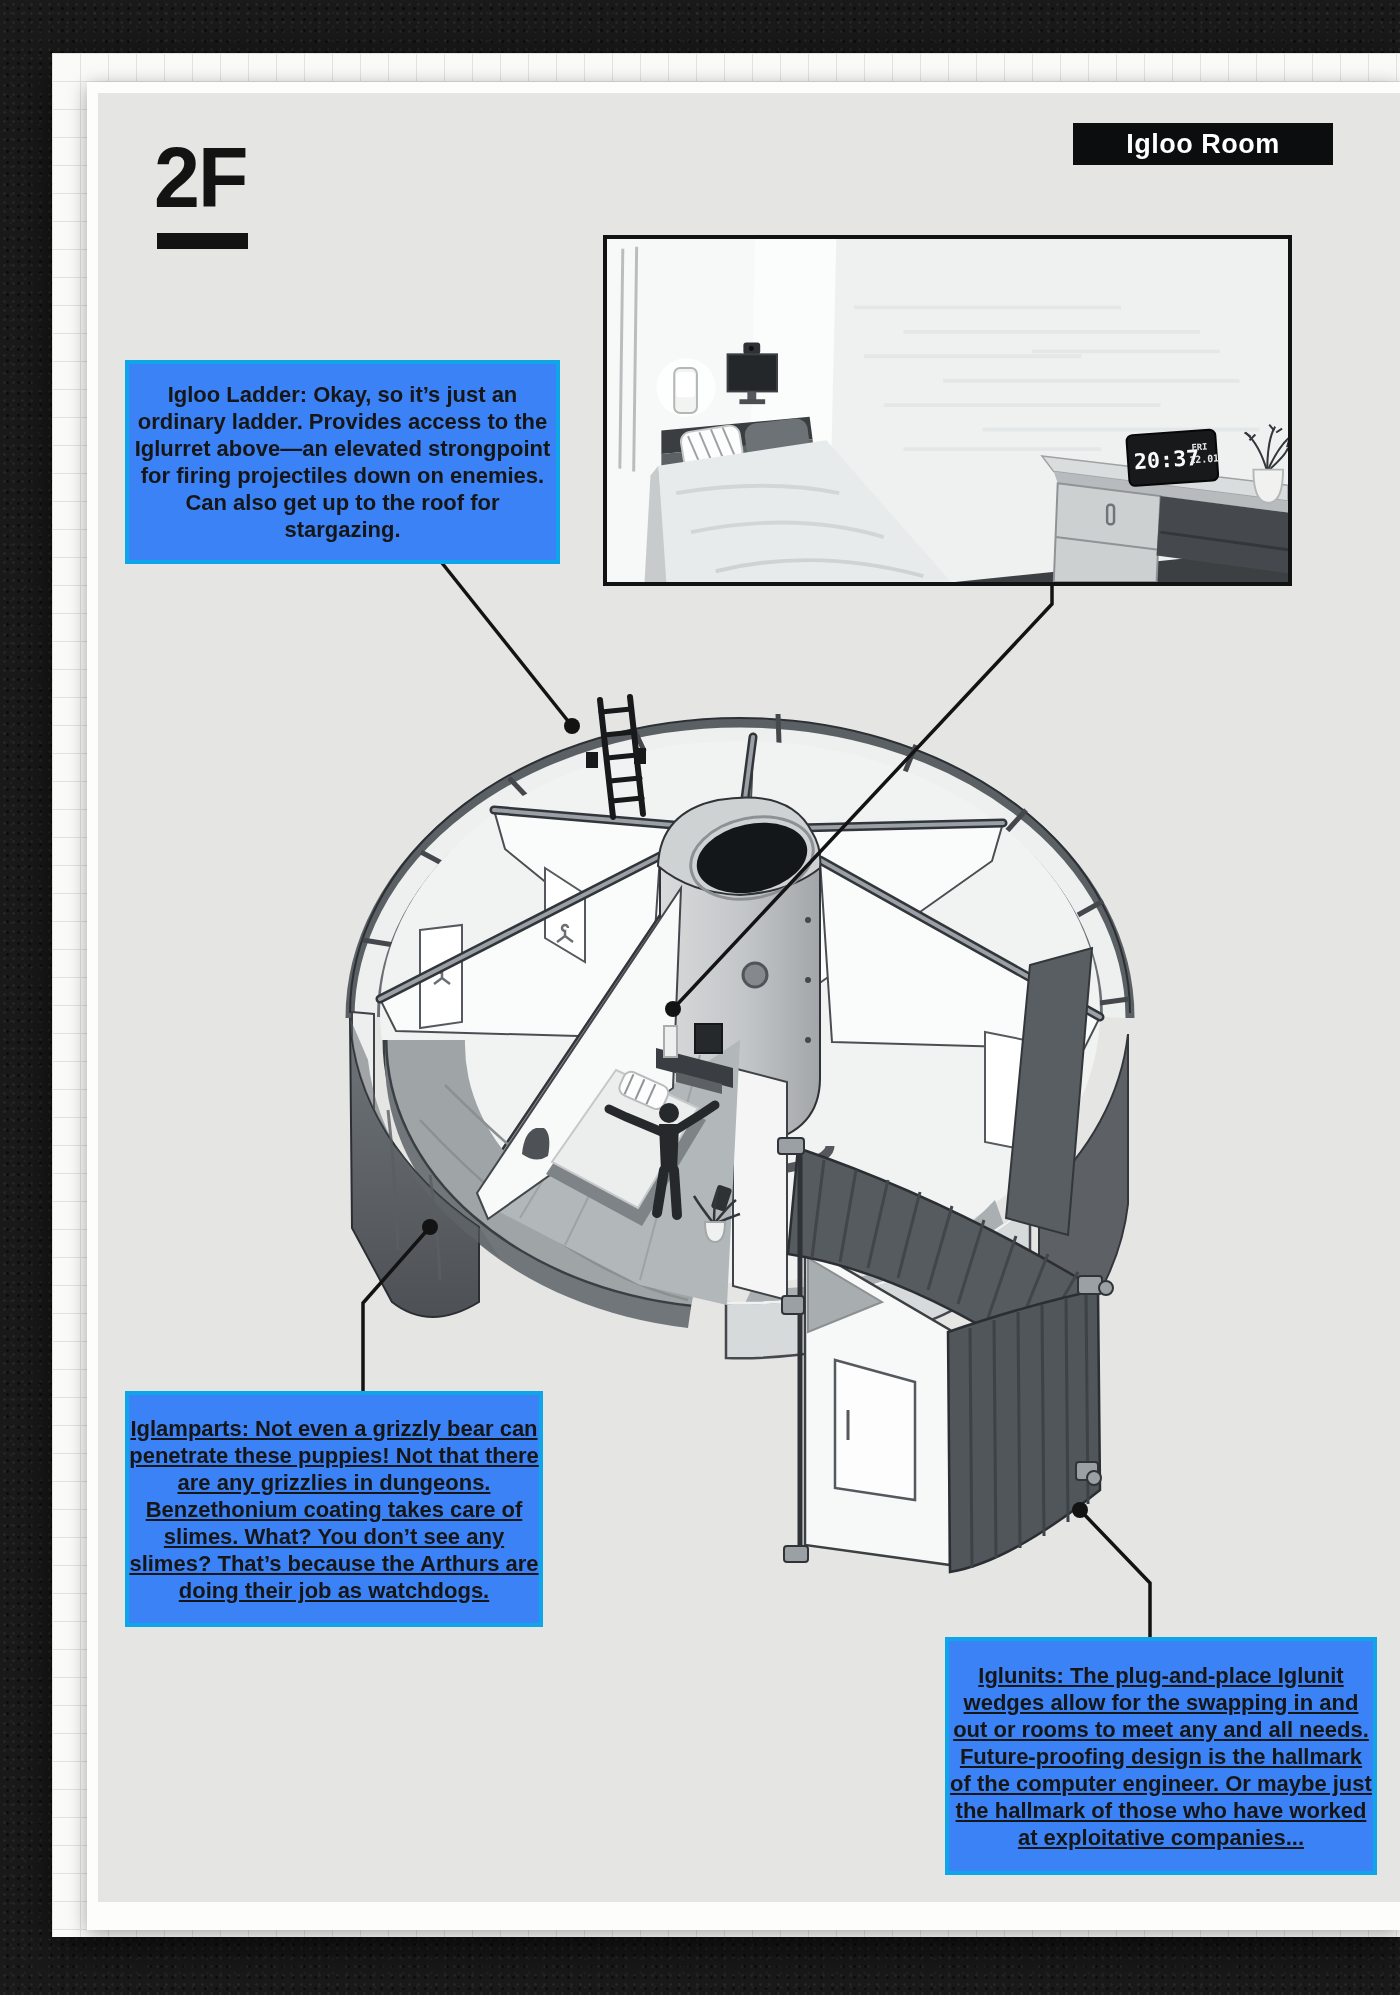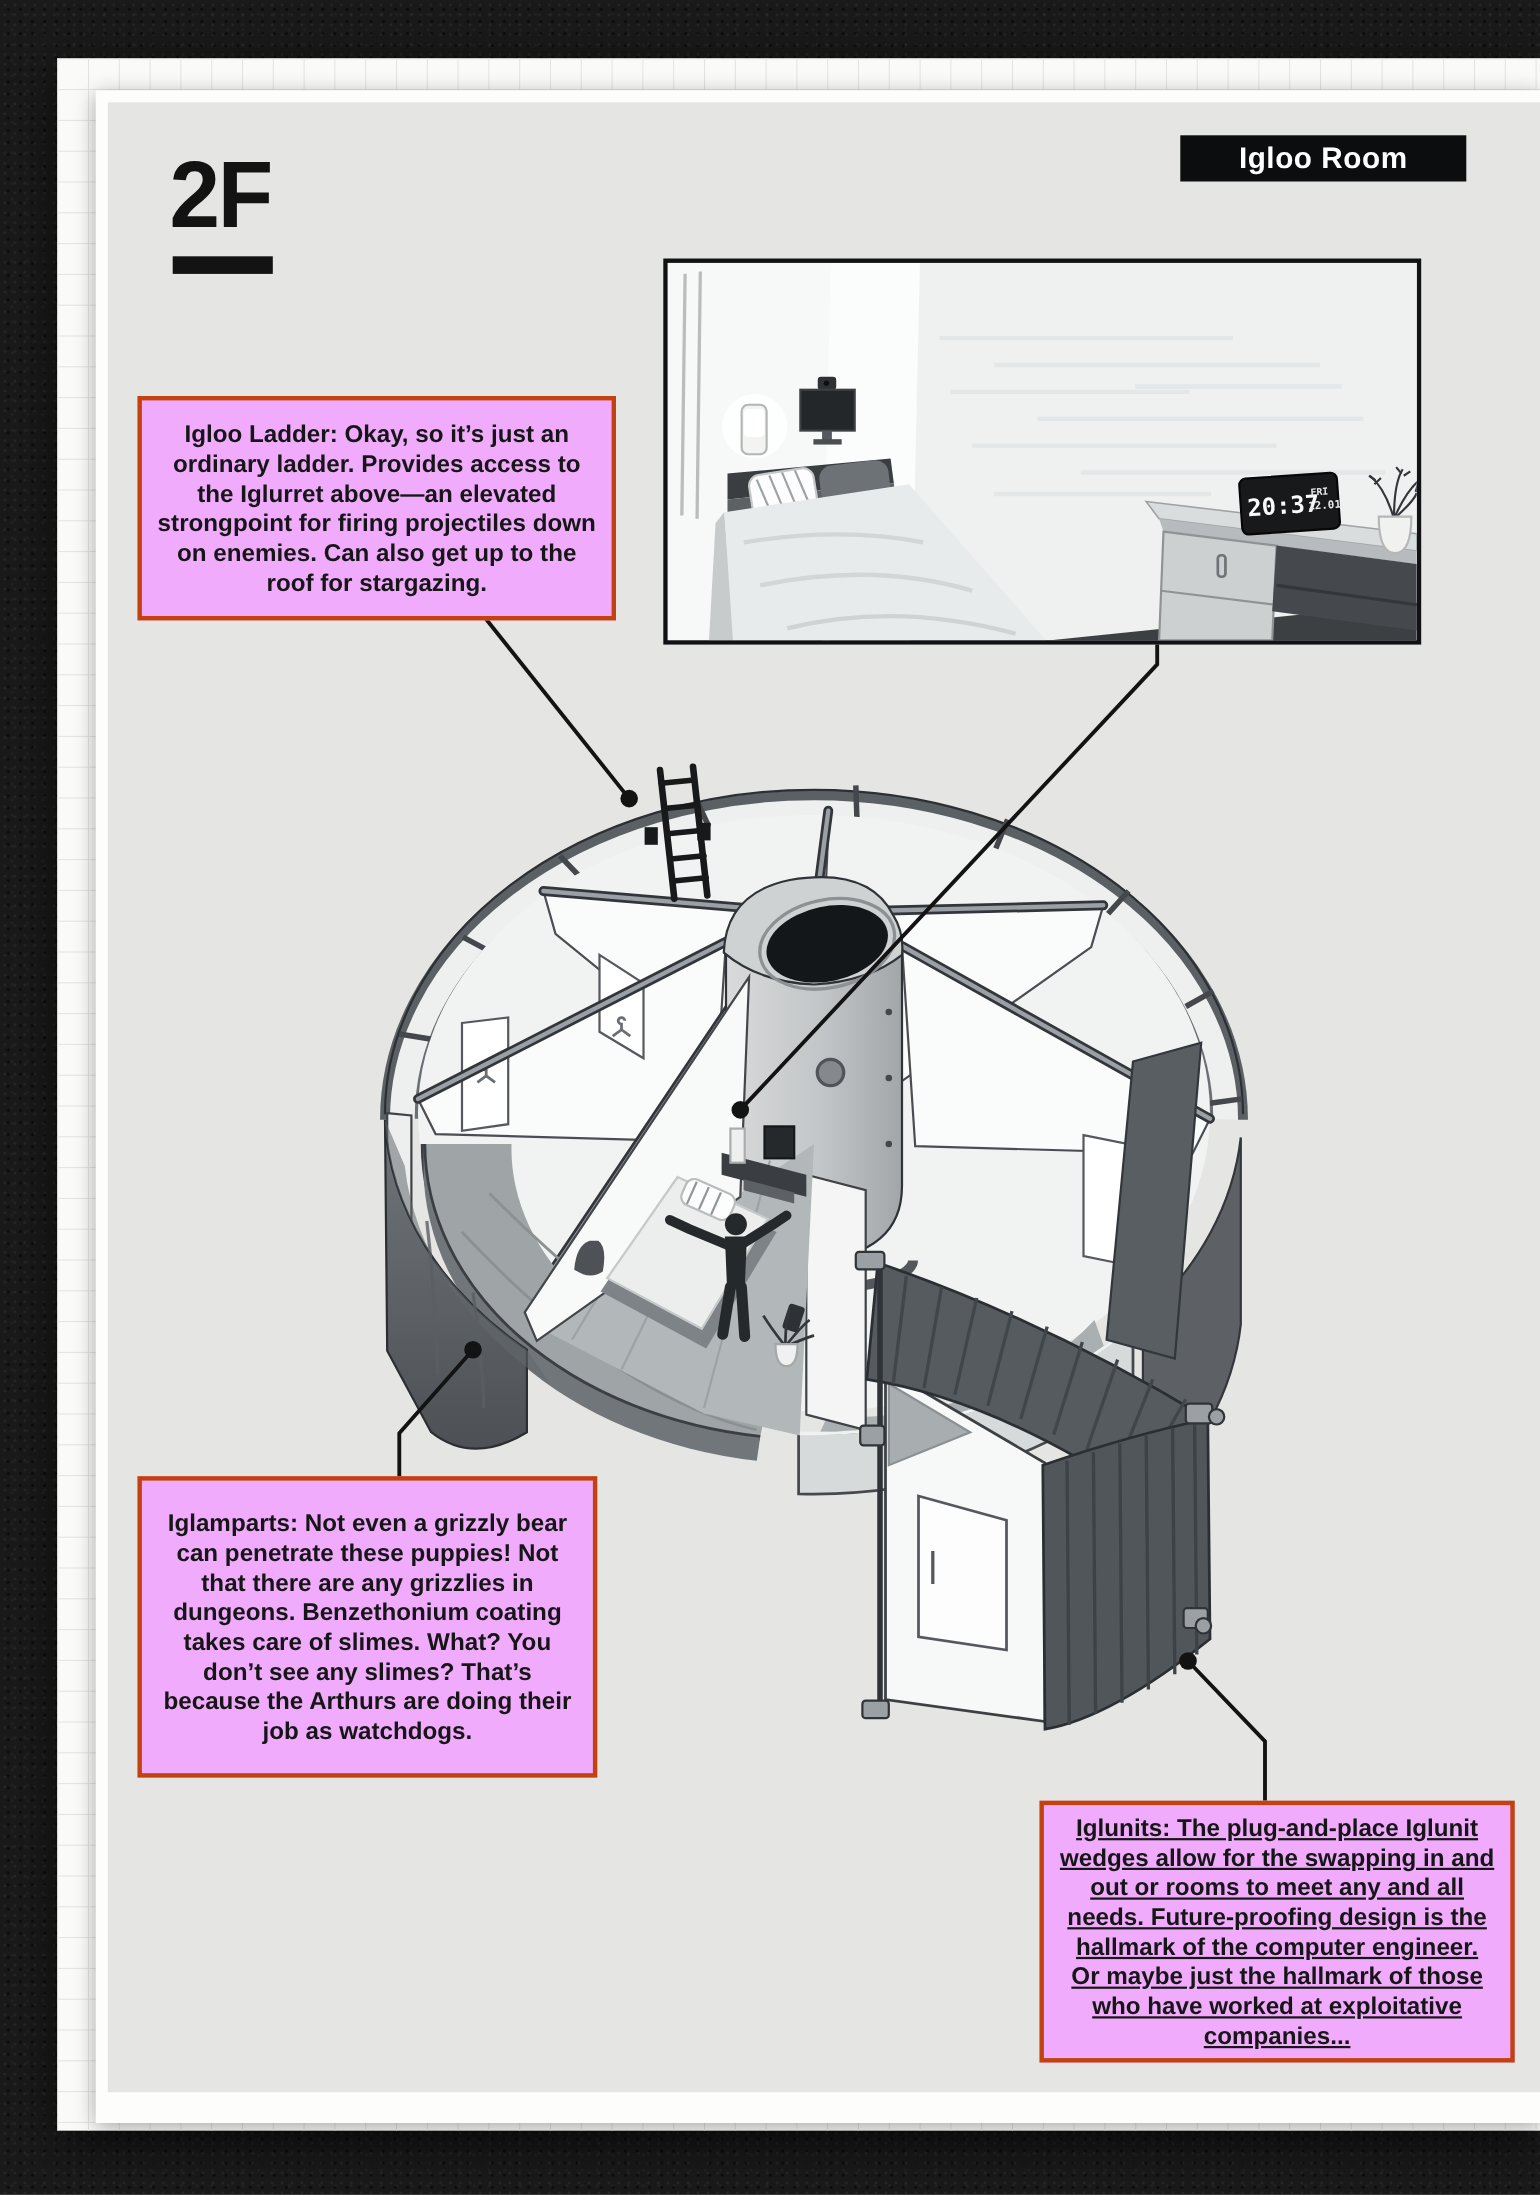--- a/index.html
+++ b/index.html
@@ -32,26 +32,26 @@
   .room-badge{position:absolute;left:1073px;top:123px;width:260px;height:42px;z-index:5;
     background:#0b0d0e;color:#fff;display:flex;align-items:center;justify-content:center;
     font-size:27px;font-weight:bold;letter-spacing:.5px;box-sizing:border-box;}
   .tagline-box{position:absolute;left:1073px;top:165px;width:219px;height:62px;z-index:5;
     background:#e5e6e4;border:4px solid #131313;box-sizing:border-box;
     display:flex;align-items:center;justify-content:center;
     font-size:23px;font-weight:bold;color:#161616;}
   .photo-frame{position:absolute;left:603px;top:235px;width:689px;height:351px;z-index:3;
     border:4px solid #101214;box-sizing:border-box;background:#f0f2f2;}
   .photo-frame svg{display:block;width:100%;height:100%;}
-  .callout{position:absolute;z-index:5;background:#f0abfc;border:4px solid #c2410c;
+  .callout{position:absolute;z-index:5;background:#3b82f6;border:4px solid #0ea5e9;
     box-sizing:border-box;display:flex;align-items:center;justify-content:center;
     text-align:center;font-weight:bold;color:#161616;font-size:22px;line-height:27px;
-    padding:6px 14px;}
+    padding:6px 0;}
   #callout-ladder{left:125px;top:360px;width:435px;height:204px;}
-  #callout-iglamparts{left:125px;top:1342px;width:418px;height:274px;}
+  #callout-iglamparts{left:125px;top:1391px;width:418px;height:236px;text-decoration:underline;}
   #callout-iglunits{left:945px;top:1637px;width:432px;height:238px;text-decoration:underline;}
 </style>
 </head>
 <body>
 
 <div id="stage">
   <div class="graph-sheet">
     <div class="white-sheet">
       <div class="gray-panel"></div>
     </div>

